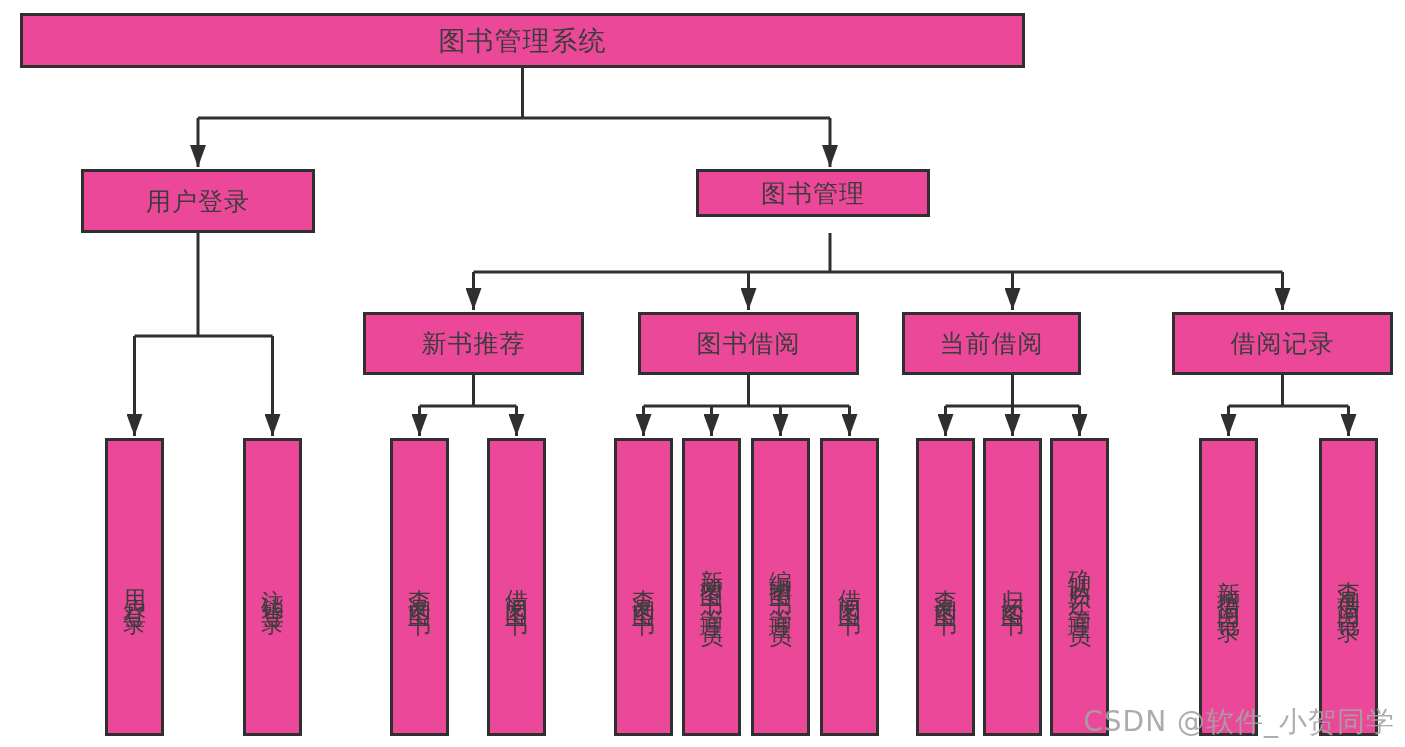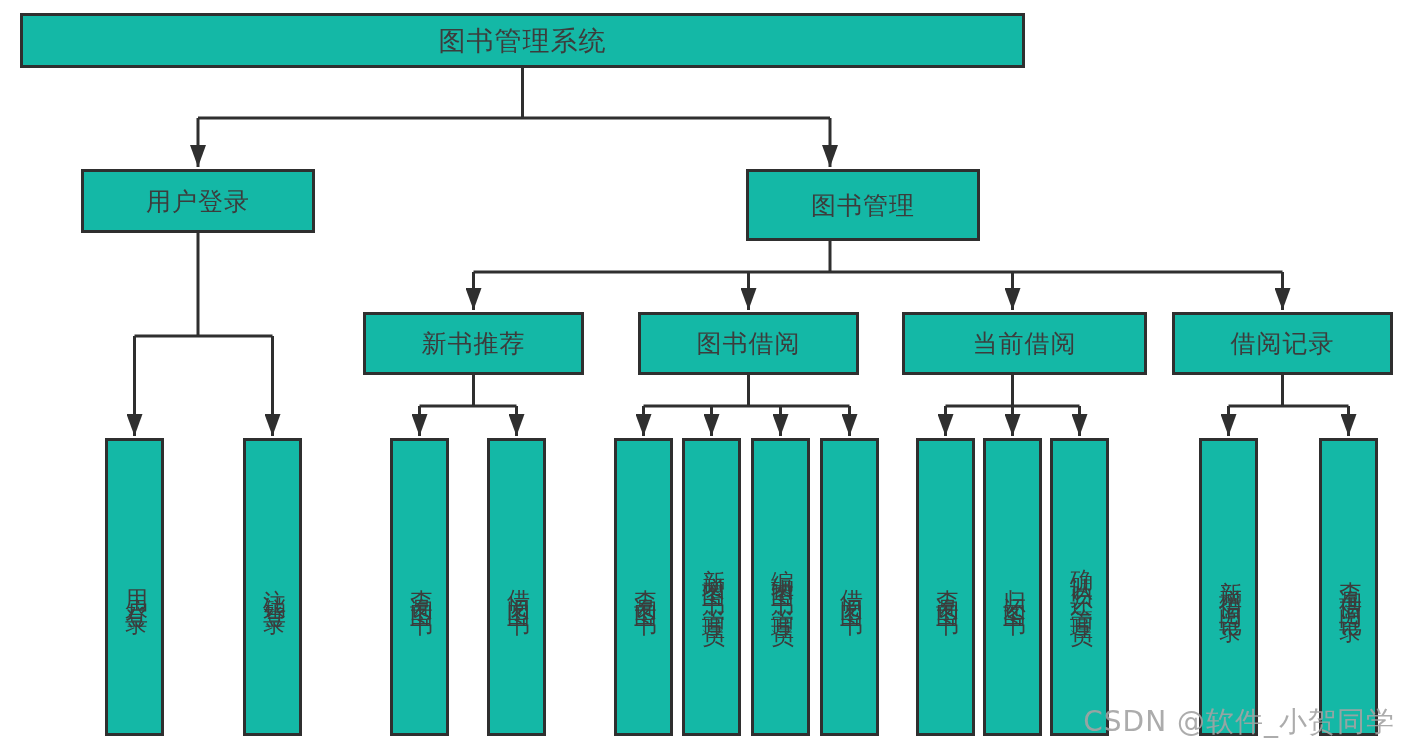--- a/index.html
+++ b/index.html
@@ -8,26 +8,25 @@
     width:1405px;height:747px;
     background:#ffffff;
     font-family:"DejaVu Sans",sans-serif;
     overflow:hidden;
   }
   .wires{position:absolute;left:0;top:0;width:1405px;height:747px;}
   .node{
     position:absolute;
     box-sizing:border-box;
     border:3px solid #2f2f2f;
-    background:#14b8a6;
+    background:#ec4899;
     display:flex;
     align-items:center;
     justify-content:center;
     color:#3c3c3c;
-    font-family:Liberation Mono, monospace;
   }
   .hnode{font-size:25px;letter-spacing:1px;}
   .root-node{font-size:27px;}
   .vnode span{
     writing-mode:vertical-rl;
     text-orientation:mixed;
     font-size:23px;
     letter-spacing:8px;
     line-height:1;
     white-space:nowrap;
@@ -97,31 +96,31 @@
     </g>
   </svg>
 
   <div class="node hnode root-node" style="left:20px;top:13px;width:1005px;height:55px;">
     <span>图书管理系统</span>
   </div>
 
   <div class="node hnode" style="left:81px;top:169px;width:234px;height:64px;">
     <span>用户登录</span>
   </div>
-  <div class="node hnode" style="left:746px;top:169px;width:234px;height:72px;">
+  <div class="node hnode" style="left:696px;top:169px;width:234px;height:48px;">
     <span>图书管理</span>
   </div>
 
   <div class="node hnode" style="left:638px;top:312px;width:221px;height:63px;">
     <span>图书借阅</span>
   </div>
   <div class="node hnode" style="left:363px;top:312px;width:221px;height:63px;">
     <span>新书推荐</span>
   </div>
-  <div class="node hnode" style="left:902px;top:312px;width:245px;height:63px;">
+  <div class="node hnode" style="left:902px;top:312px;width:179px;height:63px;">
     <span>当前借阅</span>
   </div>
   <div class="node hnode" style="left:1172px;top:312px;width:221px;height:63px;">
     <span>借阅记录</span>
   </div>
 
   <div class="node vnode" style="left:105px;top:438px;width:59px;height:298px;">
     <span>用户登录</span>
   </div>
   <div class="node vnode" style="left:243px;top:438px;width:59px;height:298px;">

